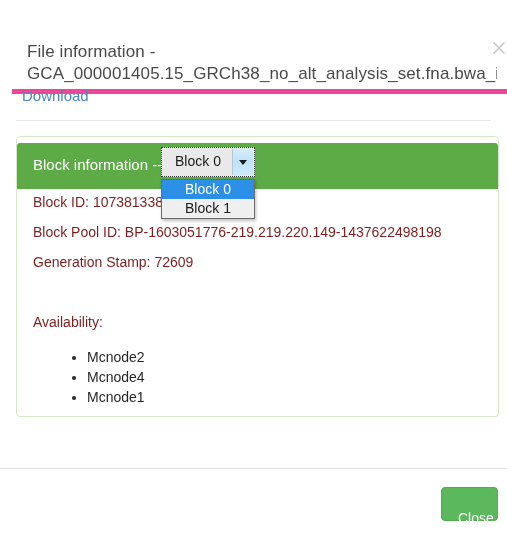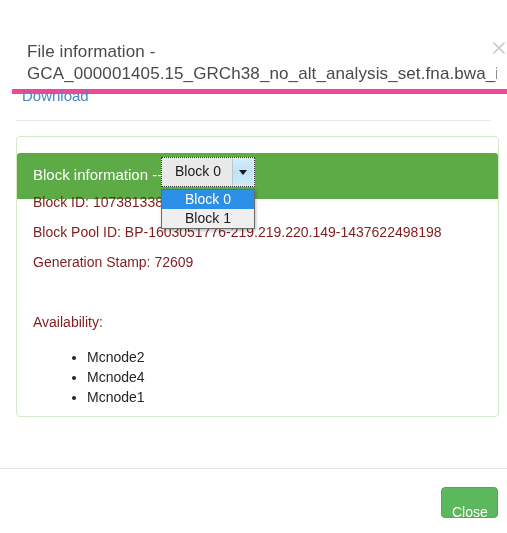--- a/index.html
+++ b/index.html
@@ -97,21 +97,21 @@
     width: 483px;
     height: 281px;
     border: 1px solid #d6e9c6;
     border-radius: 4px;
     box-sizing: border-box;
     background: #ffffff;
   }
   .panel-heading {
     position: absolute;
     left: 0;
-    top: 16px;
+    top: 6px;
     width: 481px;
     height: 46px;
     background: #5cab46;
     border-top-left-radius: 3px;
     border-top-right-radius: 3px;
   }
   .panel-heading-title {
     position: absolute;
     left: 16px;
     top: 13px;
@@ -246,21 +246,21 @@
     top: 18px;
     width: 57px;
     height: 31px;
     background: #5cb85c;
     border: 1px solid #4cae4c;
     border-radius: 4px;
     color: #ffffff;
     font-size: 14px;
     font-family: "Liberation Sans", sans-serif;
     cursor: pointer;
-    padding: 10px;
+    padding: 16px;
     line-height: 29px;
     text-align: center;
   }
 </style>
 </head>
 <body>
 
 <div class="modal">
 
   <div class="modal-header">

